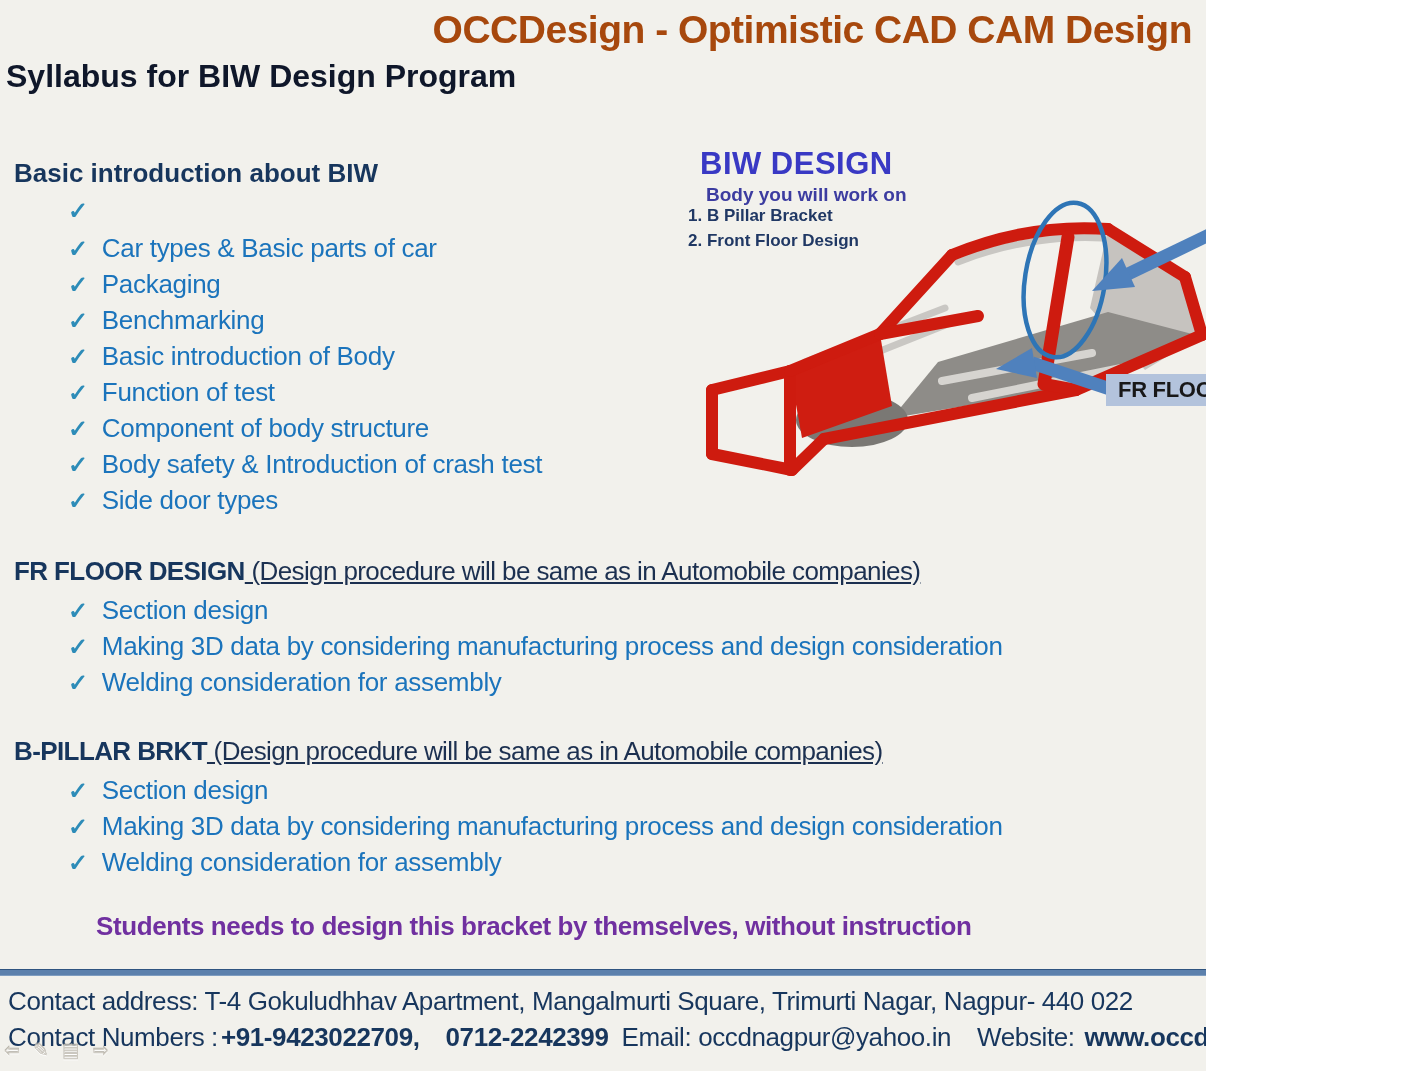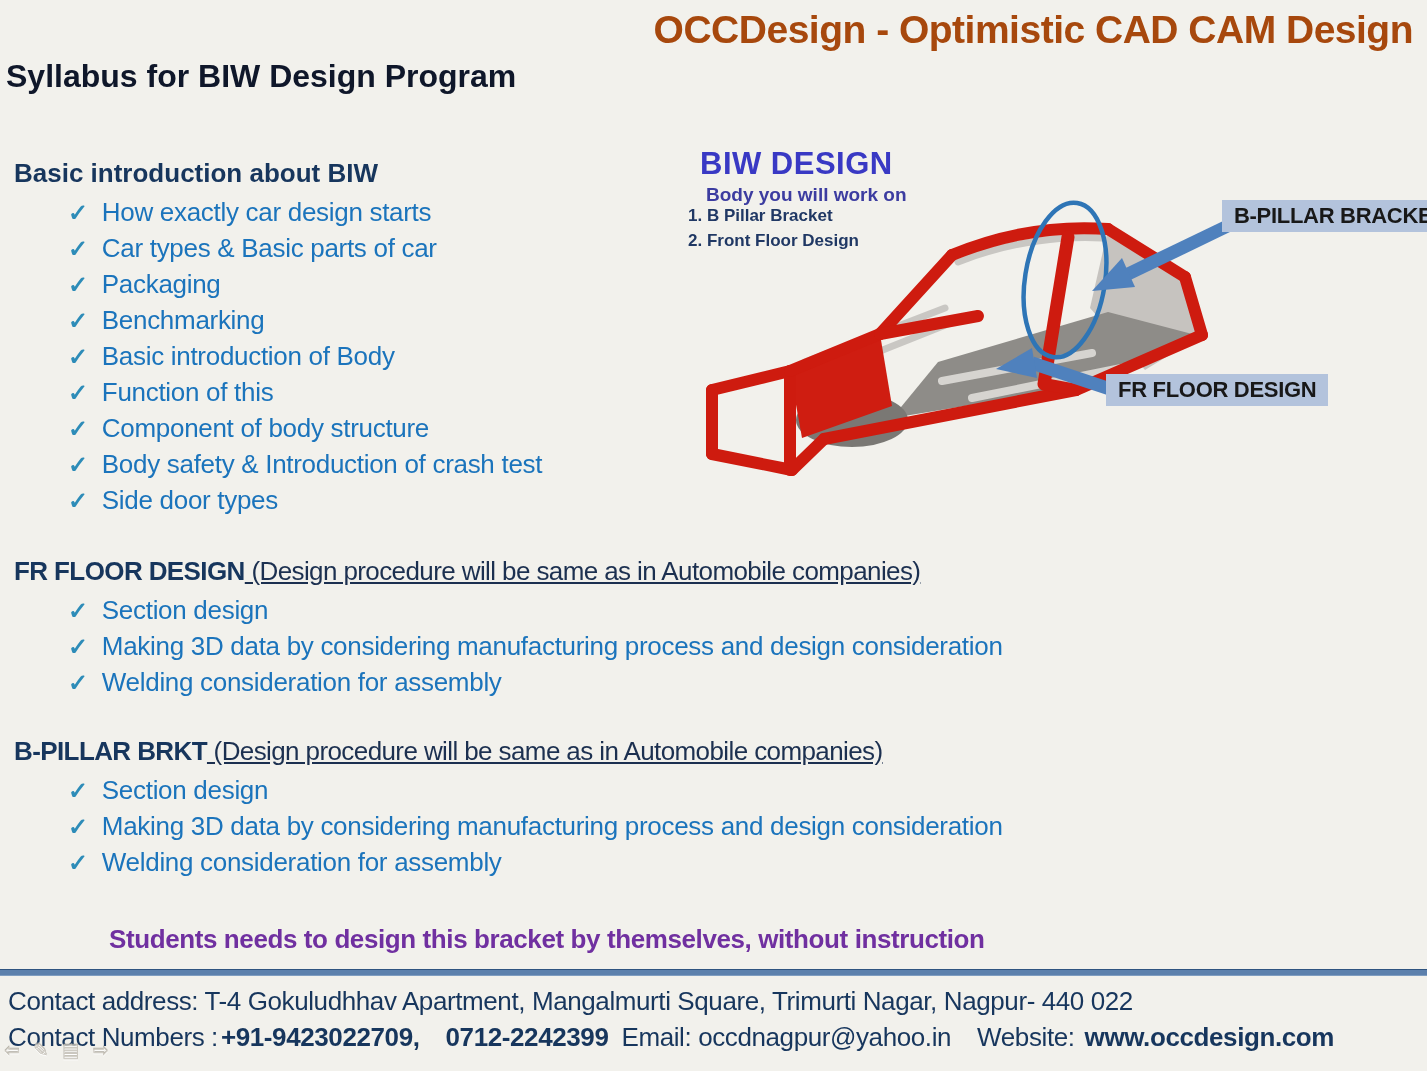--- a/index.html
+++ b/index.html
@@ -1,17 +1,17 @@
 <!DOCTYPE html>
 <html><head>
 <meta charset="utf-8">
 <style>
   html,body { margin:0; padding:0; }
   .page {
-    position:relative; width:1427px; height:1071px;
+    position:relative; width:1206px; height:1071px;
     background:#F2F1EC; overflow:hidden;
     font-family:"Liberation Sans", sans-serif;
   }
   .brand {
     position:absolute; top:8px; right:14px;
     font-size:39px; font-weight:bold; color:#A7480D; letter-spacing:-0.5px;
   }
   .title {
     position:absolute; top:58px; left:6px; margin:0;
     font-size:32px; font-weight:bold; color:#0f172a;
@@ -20,21 +20,21 @@
   .sec1 { top:150px; }
   .sec2 { top:548px; }
   .sec3 { top:728px; }
   .sec-head { margin:8px; font-size:26px; font-weight:bold; color:#17365D; }
   .sec-head .suffix { font-weight:normal; color:#1C3050; letter-spacing:-0.6px;text-decoration:underline; }
   .cond { letter-spacing:-0.6px; }
   ul.checklist { list-style:none; margin:8px 0 0 62px; padding:0; }
   ul.checklist li { display:flex; align-items:baseline; font-size:26px; color:#1B74BC; height:36px; letter-spacing:-0.3px; }
   ul.checklist .check { color:#2D8CB8; margin-right:14px; font-size:24px; font-weight:bold; }
   .note {
-    position:absolute; left:96px; top:911px; margin:13px;
+    position:absolute; left:96px; top:911px; margin:0;
     font-size:26px; font-weight:bold; color:#7030A0; letter-spacing:-0.4px;
   }
   .divider {
     position:absolute; left:0; top:969px; width:1427px; height:5px;
     background:#5C80AC; border-top:1px solid #2F5480; border-bottom:1px solid #7F9DC0;
   }
   .footer { position:absolute; left:8px; margin:0; font-size:26px; color:#17365D; letter-spacing:-0.4px; white-space:nowrap; }
   .footer.l1 { top:986px; }
   .footer.l2 { top:1022px; }
   .footer b.ph1 { margin-left:3px; }
@@ -69,41 +69,40 @@
 <div class="page">
 
   <div class="brand">OCCDesign - Optimistic CAD CAM Design</div>
   <h1 class="title">Syllabus for BIW Design Program</h1>
 
   <section class="sec sec1">
     <h2 class="sec-head"><span>Basic introduction about BIW</span></h2>
     <ul class="checklist">
       <li>
           <span class="check">✓</span>
-          <span>How exactly car design starts</span>
         </li>
       <li>
           <span class="check">✓</span>
           <span>Car types &amp; Basic parts of car</span>
         </li>
       <li>
           <span class="check">✓</span>
           <span>Packaging</span>
         </li>
       <li>
           <span class="check">✓</span>
           <span>Benchmarking</span>
         </li>
       <li>
           <span class="check">✓</span>
           <span>Basic introduction of Body</span>
         </li>
       <li>
           <span class="check">✓</span>
-          <span>Function of this</span>
+          <span>Function of test</span>
         </li>
       <li>
           <span class="check">✓</span>
           <span>Component of body structure</span>
         </li>
       <li>
           <span class="check">✓</span>
           <span>Body safety &amp; Introduction of crash test</span>
         </li>
       <li>

